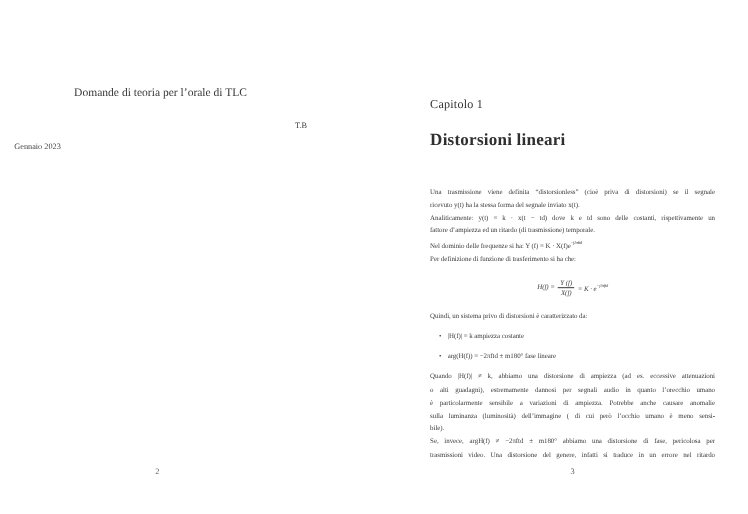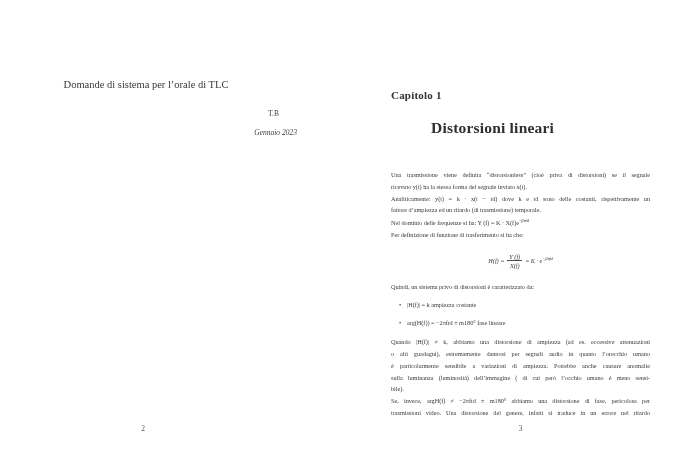--- a/index.html
+++ b/index.html
@@ -11,25 +11,25 @@
     font-family: "Liberation Serif", "DejaVu Serif", serif;
     color: #3a3a3a;
   }
   .page { position: absolute; top: 0; height: 467px; }
   .page-left  { left: 13px;  width: 266px; }
   .page-right { left: 391px; width: 259px; }
 
   
   .doc-title  { position:absolute; top:78px;  left:0; width:100%; text-align:center; font-size:10.5px; line-height:13px; color:#383838; }
   .doc-author { position:absolute; top:109px; left:0; width:100%; text-align:right; font-size:7.5px; color:#404040; }
-  .doc-date   { position:absolute; top:128px; left:18px; width:100%; text-align:right; font-size:7.5px; color:#404040;font-style:italic; }
+  .doc-date   { position:absolute; top:128px; left:0; width:100%; text-align:left; font-size:7.5px; color:#404040; }
 
   
-  .chapter-label { position:absolute; top:89px;  left:0; font-size:11px; font-weight:bold; color:#333; letter-spacing:0.2px; }
-  .chapter-title { position:absolute; top:119px; left:0; font-size:15.5px; font-weight:bold; color:#2f2f2f; letter-spacing:0.2px;margin-left:40px; }
+  .chapter-label { position:absolute; top:89px;  left:0; font-size:11px; font-weight:normal; color:#333; letter-spacing:0.2px; }
+  .chapter-title { position:absolute; top:119px; left:0; font-size:15.5px; font-weight:bold; color:#2f2f2f; letter-spacing:0.2px; }
 
   .body-text {
     position:absolute; top:169px; left:0; width:259px;
     font-size:6.3px; color:#3c3c3c;
     letter-spacing:-0.05px;
   }
   .tline { line-height:11.8px; white-space:normal; }
   .tline.just { text-align:justify; text-align-last:justify; }
   sup { font-size:0.62em; vertical-align:super; letter-spacing:-0.2px; }
 
@@ -49,21 +49,21 @@
   .para { margin:0; }
   .page-num { position:absolute; top:424px; left:0; width:100%; text-align:center; font-size:7.5px; color:#555; }
   .page-left .page-num { left:-3px; }
 </style>
 </head>
 <body>
 
 <div class="canvas">
 
   <div class="page page-left">
-    <div class="doc-title">Domande di sistema per l’orale di TLC</div>
+    <div class="doc-title">Domande di teoria per l’orale di TLC</div>
     <div class="doc-author">T.B</div>
     <div class="doc-date">Gennaio 2023</div>
     <div class="page-num">2</div>
   </div>
 
   <div class="page page-right">
     <div class="chapter-label">Capitolo 1</div>
     <div class="chapter-title">Distorsioni lineari</div>
 
     <div class="body-text">

